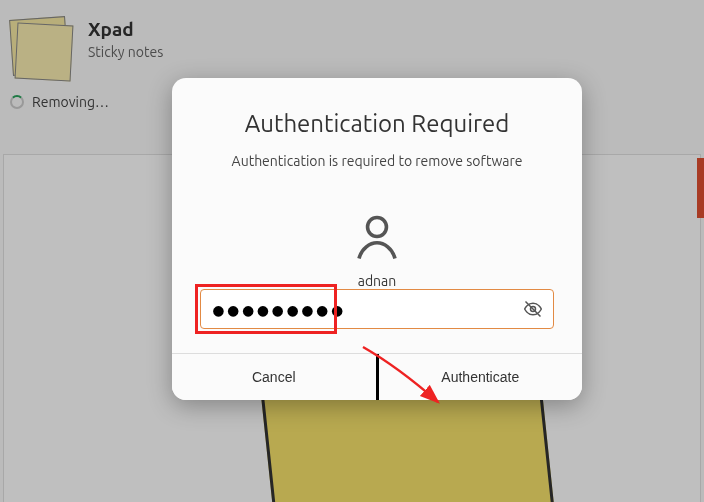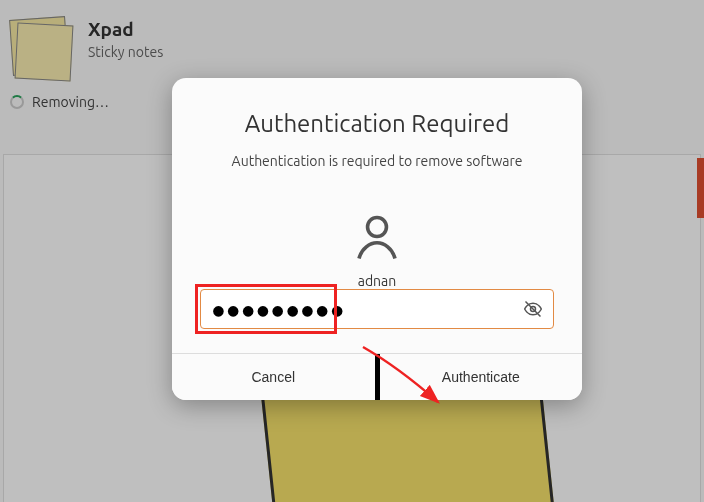--- a/index.html
+++ b/index.html
@@ -188,21 +188,21 @@
     .dialog-buttons button {
       flex: 1;
       height: 46px;
       border: none;
       background: #fbfbfb;
       font-size: 14px;
       color: #333;
       cursor: pointer;
     }
     .dialog-buttons button + button {
-      border-left: 5px solid #000000;
+      border-left: 3px solid #000000;
     }
     .arrow {
       position: absolute;
       left: 358px;
       top: 342px;
       pointer-events: none;
     }
   </style>
 </head>
 <body>

